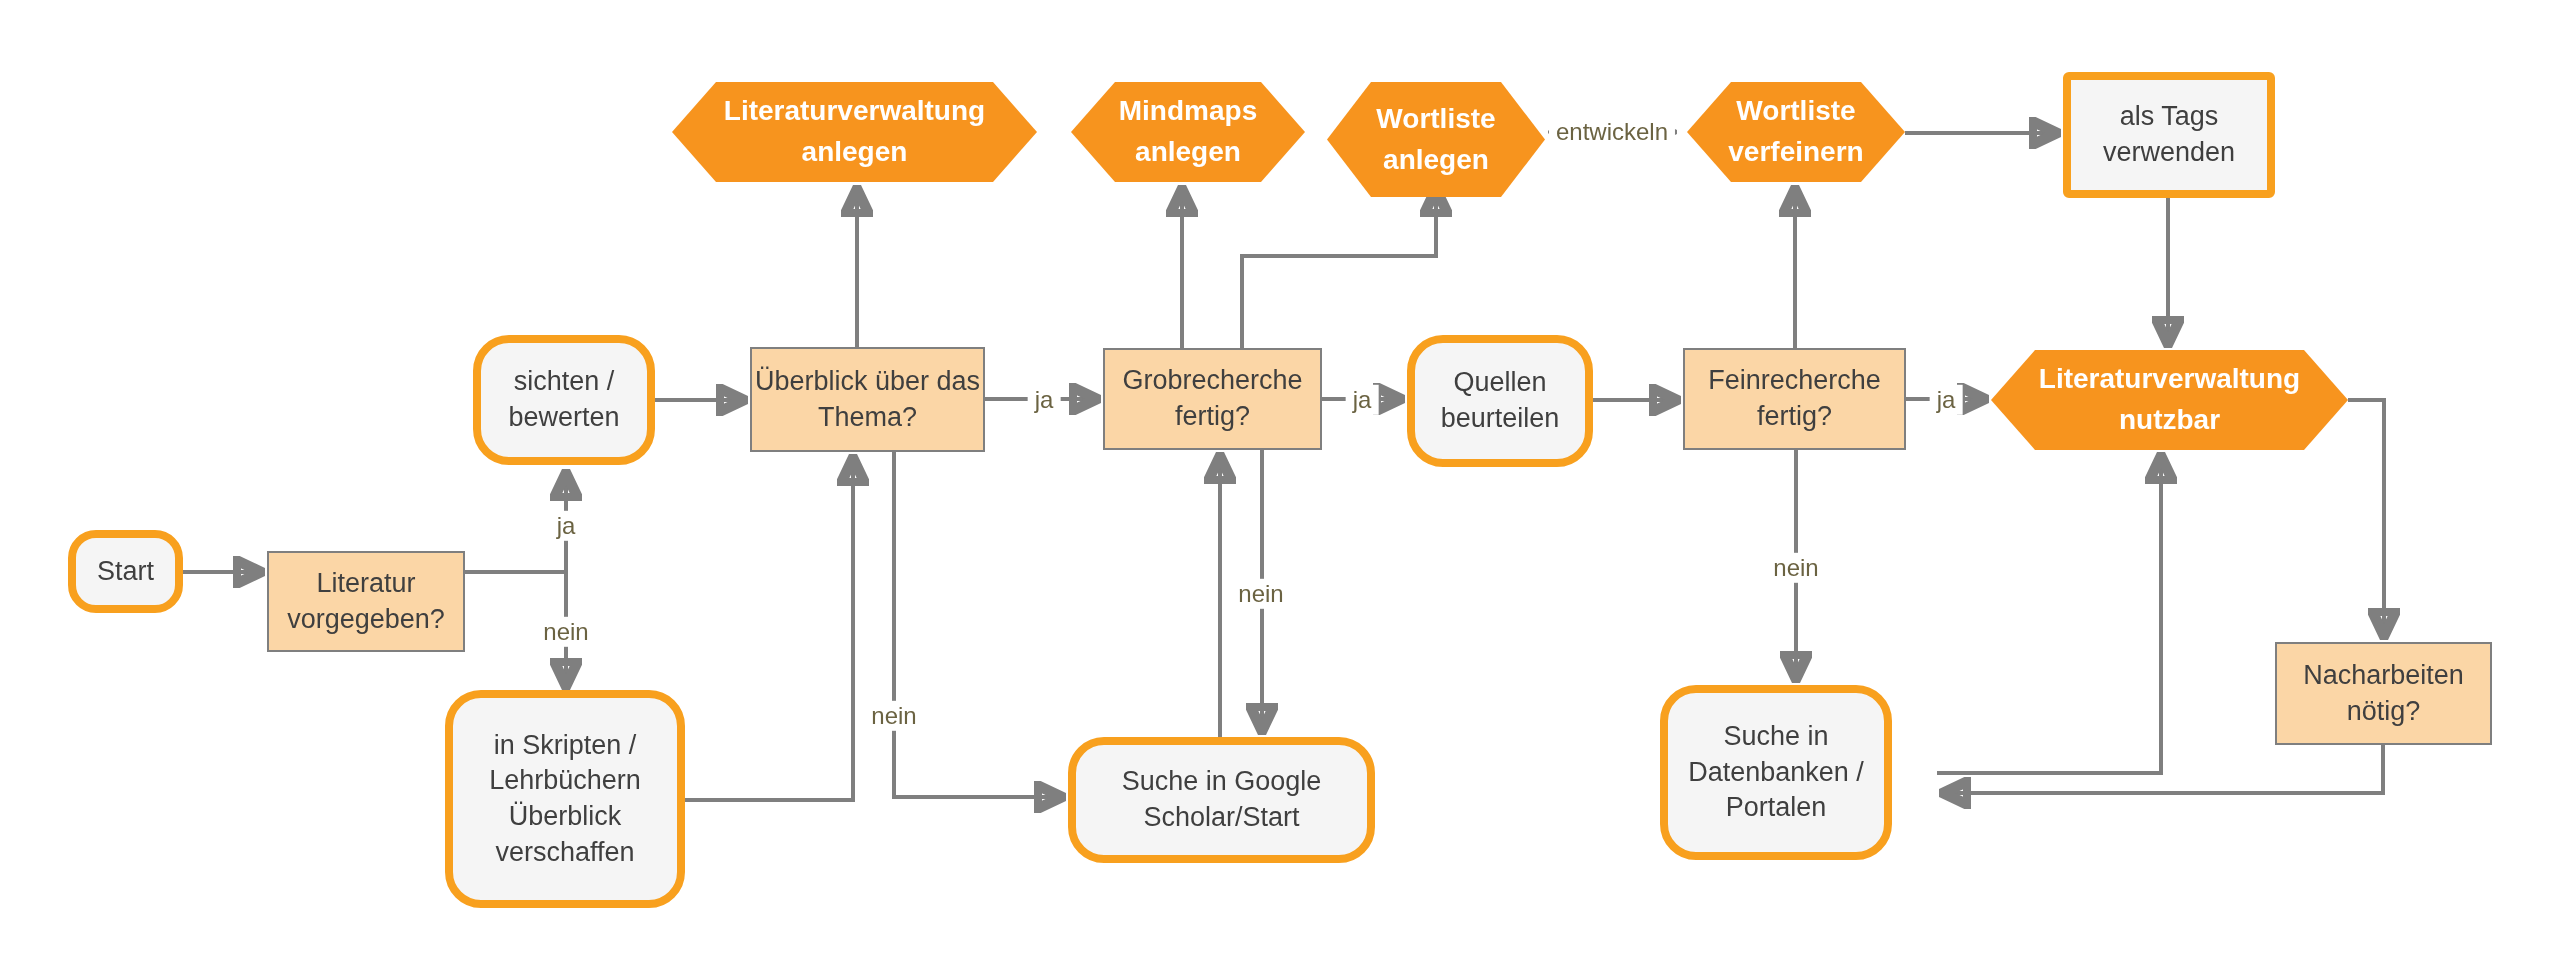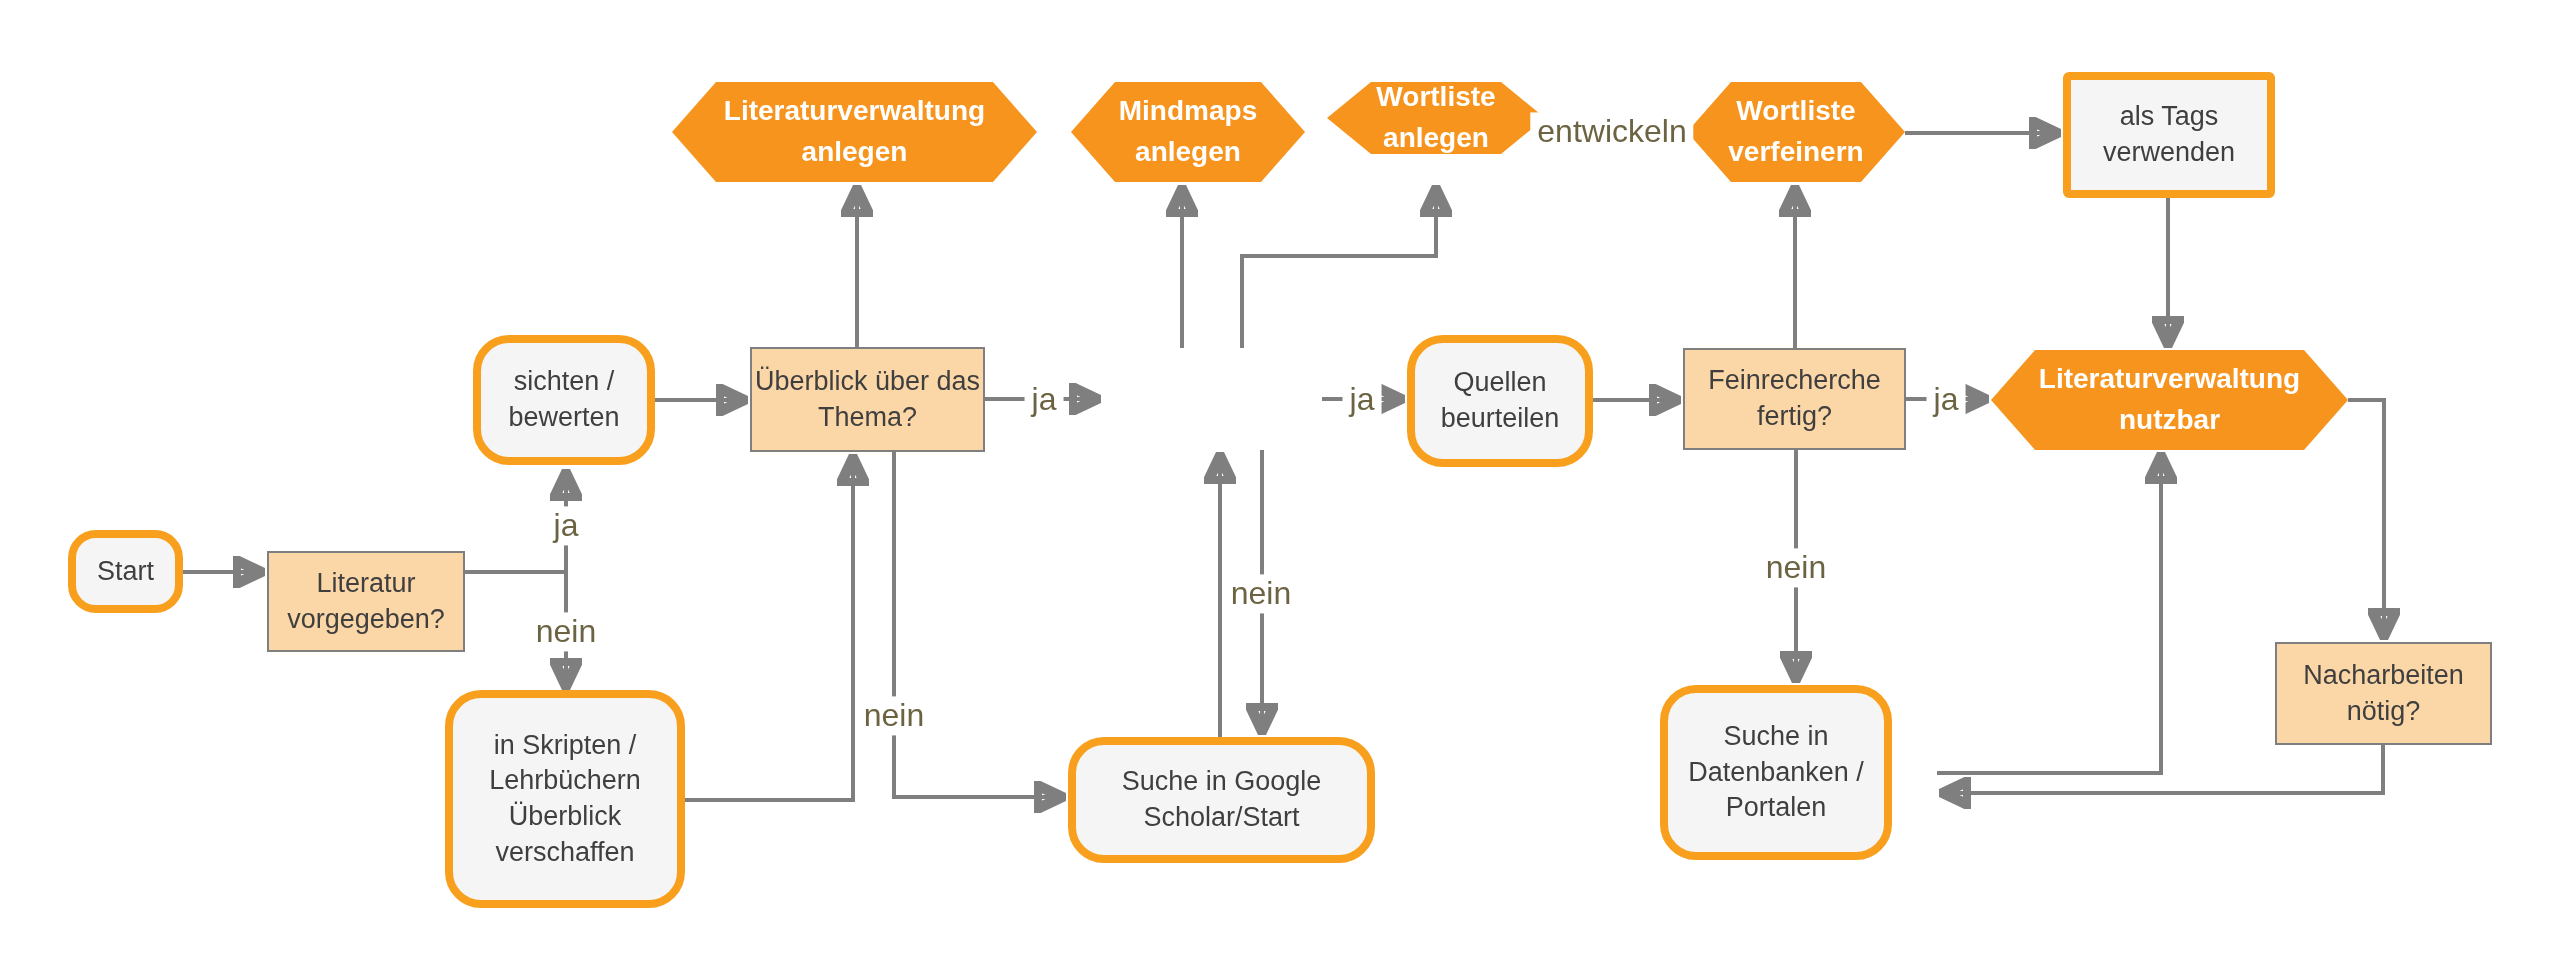--- a/index.html
+++ b/index.html
@@ -38,21 +38,21 @@
   .rounded.small{border-radius:28px;}
   .hexagon{
     background:var(--hexagon-fill);
     color:var(--hexagon-text);
     font-weight:bold;font-size:28px;line-height:1.45;
     clip-path:polygon(0 50%, 44px 0, calc(100% - 44px) 0, 100% 50%, calc(100% - 44px) 100%, 44px 100%);
   }
   .edge-label{
     position:absolute;transform:translate(-50%,-50%);
     background:var(--background);color:var(--edge-label);
-    font-size:32px;line-height:1.1;padding:2px 7px;white-space:nowrap;
+    font-size:24px;line-height:1.1;padding:2px 7px;white-space:nowrap;
   }
 </style>
 </head>
 <body>
 
 <div id="canvas">
 
   <svg id="edges" viewBox="0 0 2560 978" xmlns="http://www.w3.org/2000/svg">
     <defs>
       <marker id="arrow" viewBox="0 0 12 12" refX="9" refY="6" markerWidth="8" markerHeight="8" orient="auto-start-reverse">
@@ -83,26 +83,27 @@
     <path class="dashed" d="M1548 132 H1672" marker-end="url(#arrow-sm)"></path>
     <path d="M1905 133 H2053" marker-end="url(#arrow)"></path>
     <path d="M2168 198 V340" marker-end="url(#arrow)"></path>
     <path d="M2348 400 H2384 V632" marker-end="url(#arrow)"></path>
     <path d="M2383 745 V793 H1947" marker-end="url(#arrow)"></path>
     <path d="M1937 773 H2161 V460" marker-end="url(#arrow)"></path>
   </svg>
 
   <div class="node hexagon" style="left:672px;top:82px;width:365px;height:100px;">Literaturverwaltung anlegen</div>
   <div class="node hexagon" style="left:1071px;top:82px;width:234px;height:100px;">Mindmaps anlegen</div>
-  <div class="node hexagon" style="left:1327px;top:82px;width:218px;height:72px;">Wortliste anlegen</div>
+  <div class="node hexagon" style="left:1327px;top:82px;width:218px;height:115px;">Wortliste anlegen</div>
   <div class="node hexagon" style="left:1687px;top:82px;width:218px;height:100px;">Wortliste verfeinern</div>
   <div class="node rounded" style="left:2063px;top:72px;width:212px;height:126px;border-radius:6px;">als Tags verwenden</div>
 
   <div class="node rounded" style="left:473px;top:335px;width:182px;height:130px;">sichten / bewerten</div>
   <div class="node decision" style="left:750px;top:347px;width:235px;height:105px;">Überblick über das Thema?</div>
+  <div class="node decision" style="left:1103px;top:348px;width:219px;height:102px;">Grobrecherche fertig?</div>
   <div class="node decision" style="left:1683px;top:348px;width:223px;height:102px;">Feinrecherche fertig?</div>
   <div class="node rounded" style="left:1407px;top:335px;width:186px;height:132px;">Quellen beurteilen</div>
   <div class="node hexagon" style="left:1991px;top:350px;width:357px;height:100px;">Literaturverwaltung nutzbar</div>
 
   <div class="node rounded small" style="left:68px;top:530px;width:115px;height:83px;">Start</div>
   <div class="node decision" style="left:267px;top:551px;width:198px;height:101px;">Literatur vorgegeben?</div>
   <div class="node rounded" style="left:445px;top:690px;width:240px;height:218px;">in Skripten / Lehrbüchern Überblick verschaffen</div>
   <div class="node rounded" style="left:1068px;top:737px;width:307px;height:126px;">Suche in Google Scholar/Start</div>
   <div class="node rounded" style="left:1660px;top:685px;width:232px;height:175px;">Suche in Datenbanken / Portalen</div>
   <div class="node decision" style="left:2275px;top:642px;width:217px;height:103px;">Nacharbeiten nötig?</div>

